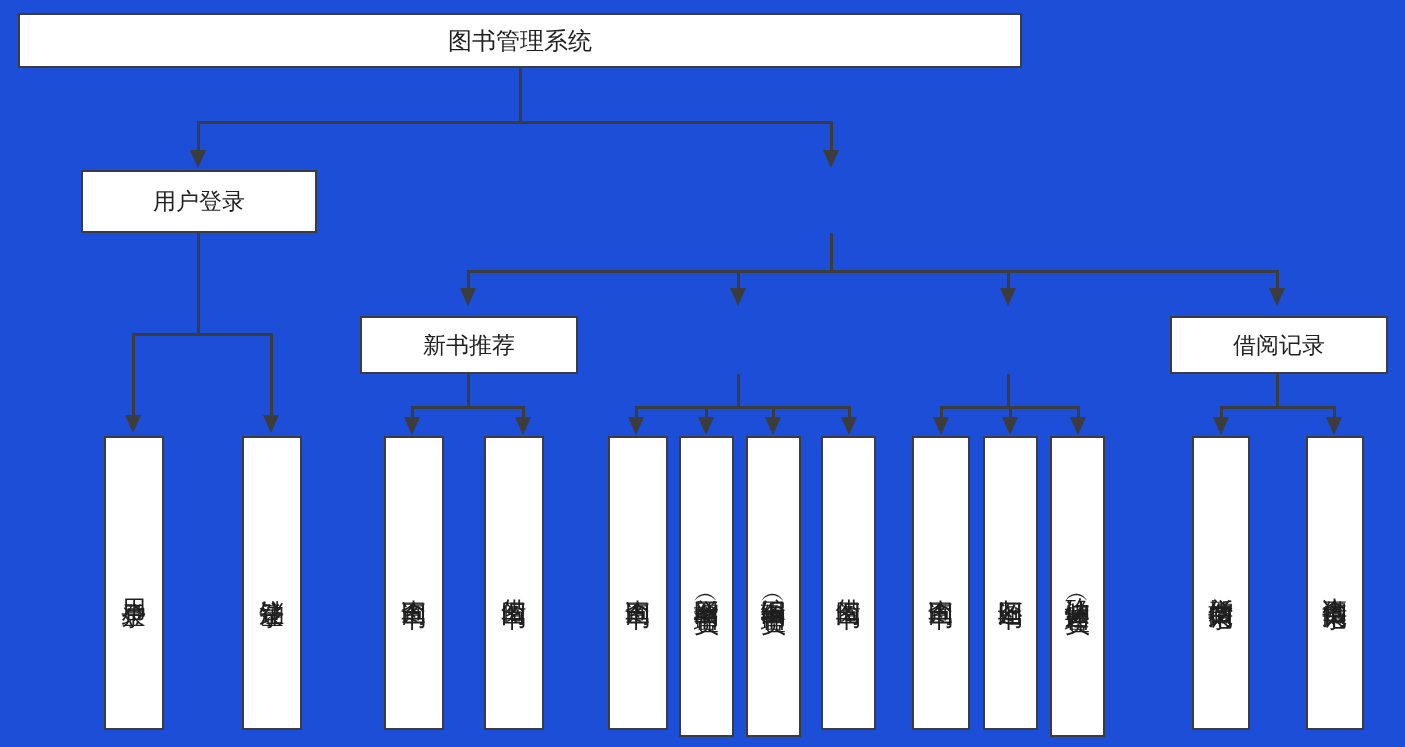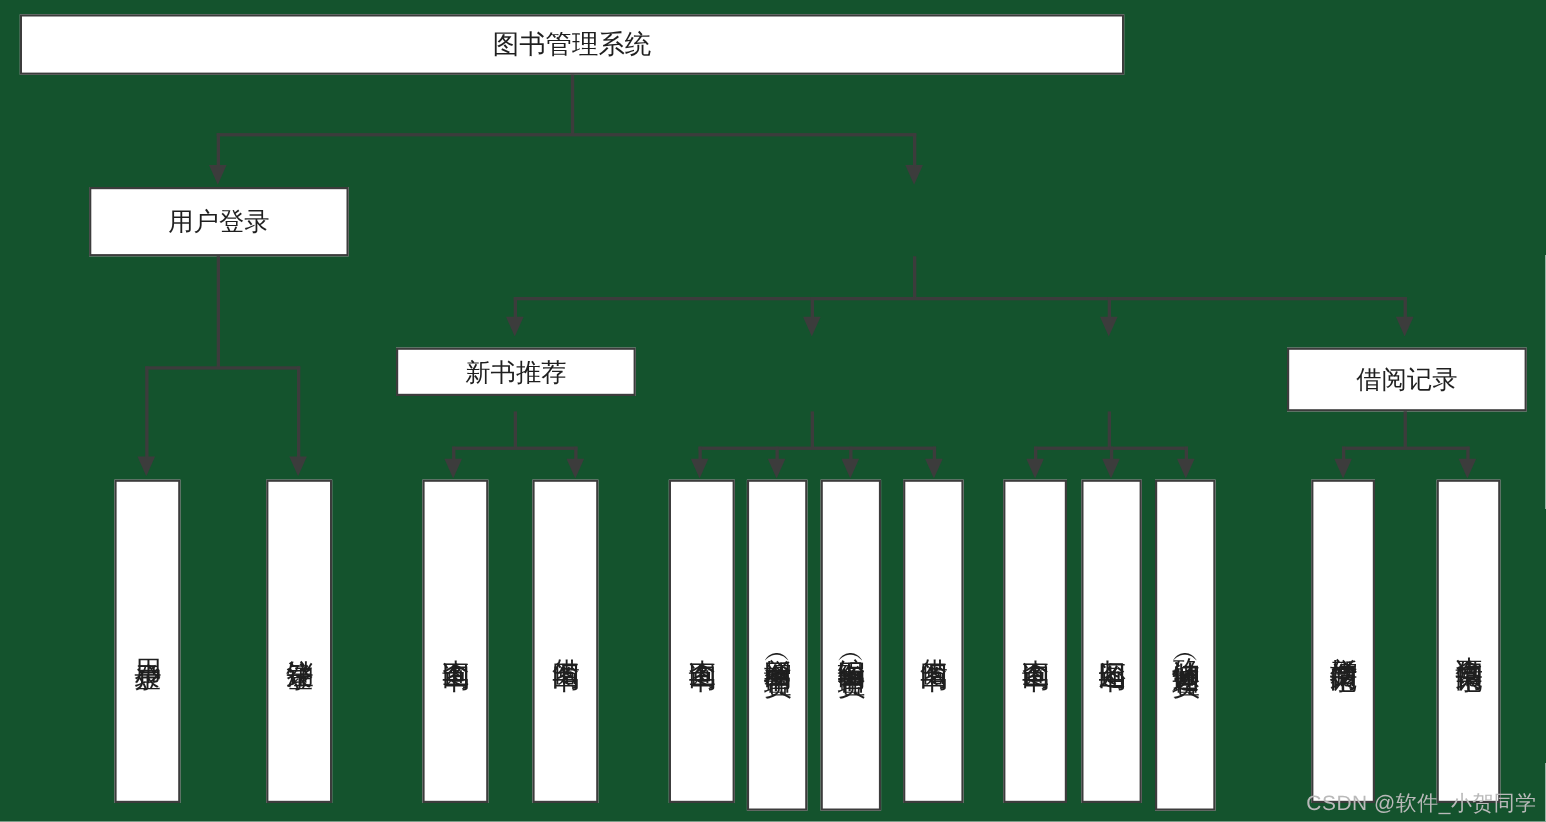--- a/index.html
+++ b/index.html
@@ -7,21 +7,21 @@
     padding: 0;
     background: #ffffff;
   }
   body {
     font-family: "Liberation Sans", "DejaVu Sans", sans-serif;
   }
   #canvas {
     position: relative;
     width: 1405px;
     height: 747px;
-    background: #14532d;
+    background: #1d4ed8;
     overflow: hidden;
   }
   
   .node {
     position: absolute;
     box-sizing: border-box;
     background: #ffffff;
     border: 2px solid #3c3c3c;
     display: flex;
     align-items: center;
@@ -119,21 +119,21 @@
 
   <div class="conn vline" style="left:737px; top:270px; width:3px; height:20px;"></div>
   <div class="arrow" style="left:730px; top:288px;"></div>
 
   <div class="conn vline" style="left:1007px; top:270px; width:3px; height:20px;"></div>
   <div class="arrow" style="left:1000px; top:288px;"></div>
 
   <div class="conn vline" style="left:1276px; top:270px; width:3px; height:20px;"></div>
   <div class="arrow" style="left:1269px; top:288px;"></div>
 
-  <div class="node horiz" style="left:360px; top:316px; width:218px; height:44px;">
+  <div class="node horiz" style="left:360px; top:316px; width:218px; height:58px;">
     <span class="label">新书推荐</span>
   </div>
   <div class="node horiz" style="left:1170px; top:316px; width:218px; height:58px;">
     <span class="label">借阅记录</span>
   </div>
 
   <div class="conn vline" style="left:467px; top:374px; width:3px; height:34px;"></div>
   <div class="conn hline" style="left:411px; top:406px; width:114px; height:3px;"></div>
   <div class="conn vline" style="left:411px; top:406px; width:3px; height:14px;"></div>
   <div class="arrow" style="left:404px; top:417px;"></div>
@@ -204,15 +204,14 @@
     <span class="label">确认归还（管理员）</span>
   </div>
 
   <div class="node vert" style="left:1192px; top:436px; width:58px; height:294px;">
     <span class="label">新增借阅记录</span>
   </div>
   <div class="node vert" style="left:1306px; top:436px; width:58px; height:294px;">
     <span class="label">查询借阅记录</span>
   </div>
 
-  <div id="watermark">CSDN @软件_小贺同学</div>
 
 </div>
 
 </body></html>

